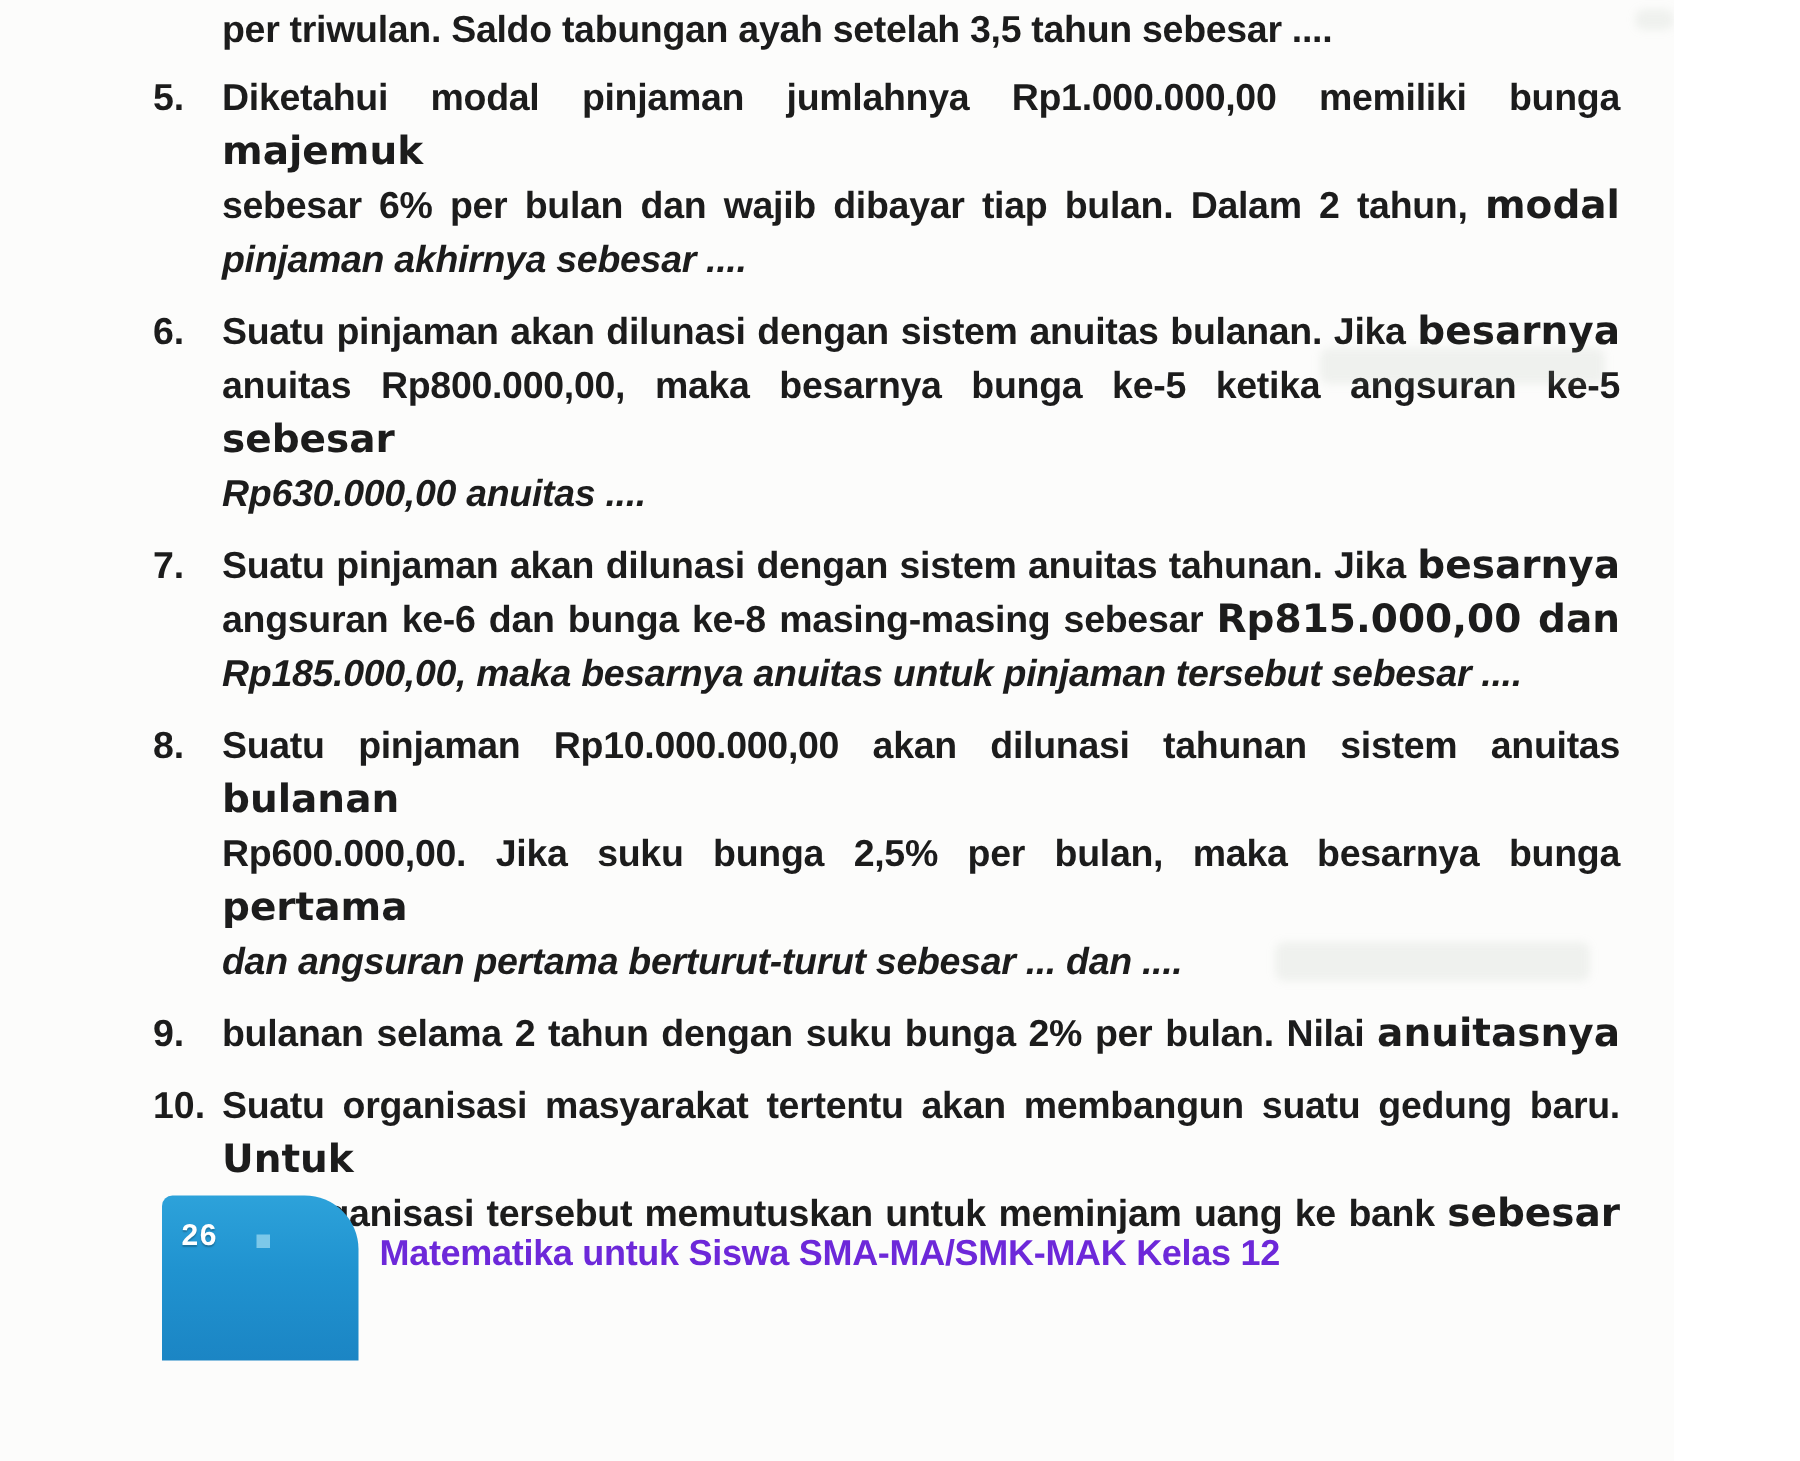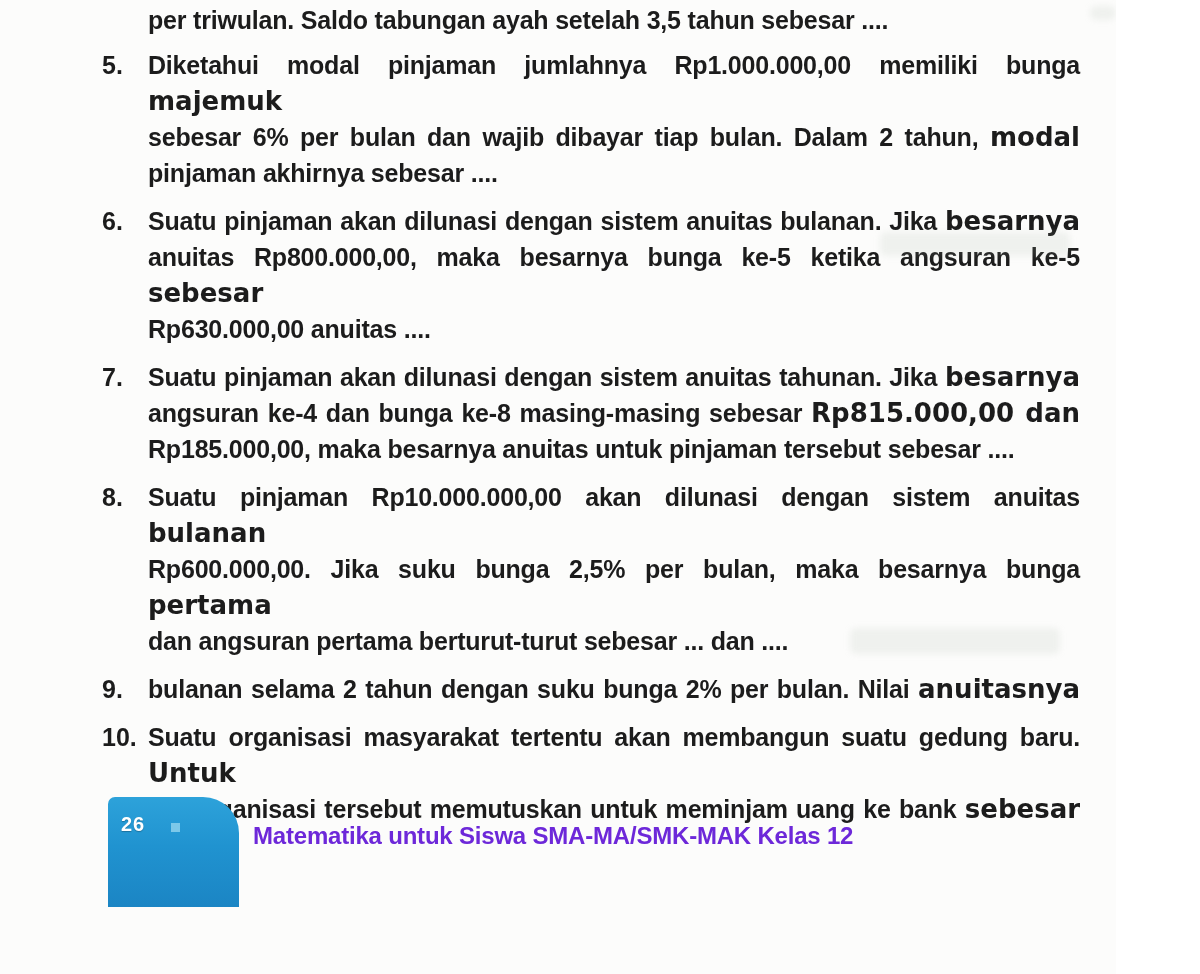--- a/index.html
+++ b/index.html
@@ -46,20 +46,21 @@
     font-size: 25px;
     line-height: 36px;
     font-weight: 600;
     letter-spacing: -0.2px;
     text-align: justify;
     text-align-last: justify;
   }
   .line.last {
     text-align: right;
     text-align-last: left;
+    font-style: italic;
   }
   .alt {
     font-family: "DejaVu Sans", sans-serif;
     font-size: 26px;
     letter-spacing: 0;
     font-weight: 600;
   }
   .alt:empty { display: none; }
 
   
@@ -141,29 +142,29 @@
         <div class="line"><span>Suatu pinjaman akan dilunasi dengan sistem anuitas bulanan. Jika</span> <span class="alt">besarnya</span></div>
         <div class="line"><span>anuitas Rp800.000,00, maka besarnya bunga ke-5 ketika angsuran ke-5</span> <span class="alt">sebesar</span></div>
         <div class="line last"><span>Rp630.000,00 anuitas ....</span></div>
       </div>
     </div>
 
     <div class="q">
       <div class="qnum">7.</div>
       <div class="qbody">
         <div class="line"><span>Suatu pinjaman akan dilunasi dengan sistem anuitas tahunan. Jika</span> <span class="alt">besarnya</span></div>
-        <div class="line"><span>angsuran ke-4 dan bunga ke-8 masing-masing sebesar</span> <span class="alt">Rp815.000,00 dan</span></div>
+        <div class="line"><span>angsuran ke-6 dan bunga ke-8 masing-masing sebesar</span> <span class="alt">Rp815.000,00 dan</span></div>
         <div class="line last"><span>Rp185.000,00, maka besarnya anuitas untuk pinjaman tersebut sebesar ....</span></div>
       </div>
     </div>
 
     <div class="q">
       <div class="qnum">8.</div>
       <div class="qbody">
-        <div class="line"><span>Suatu pinjaman Rp10.000.000,00 akan dilunasi dengan sistem anuitas</span> <span class="alt">bulanan</span></div>
+        <div class="line"><span>Suatu pinjaman Rp10.000.000,00 akan dilunasi tahunan sistem anuitas</span> <span class="alt">bulanan</span></div>
         <div class="line"><span>Rp600.000,00. Jika suku bunga 2,5% per bulan, maka besarnya bunga</span> <span class="alt">pertama</span></div>
         <div class="line last"><span>dan angsuran pertama berturut-turut sebesar ... dan ....</span></div>
       </div>
     </div>
 
     <div class="q">
       <div class="qnum">9.</div>
       <div class="qbody">
         <div class="line"><span>bulanan selama 2 tahun dengan suku bunga 2% per bulan. Nilai</span> <span class="alt">anuitasnya</span></div>
       </div>

